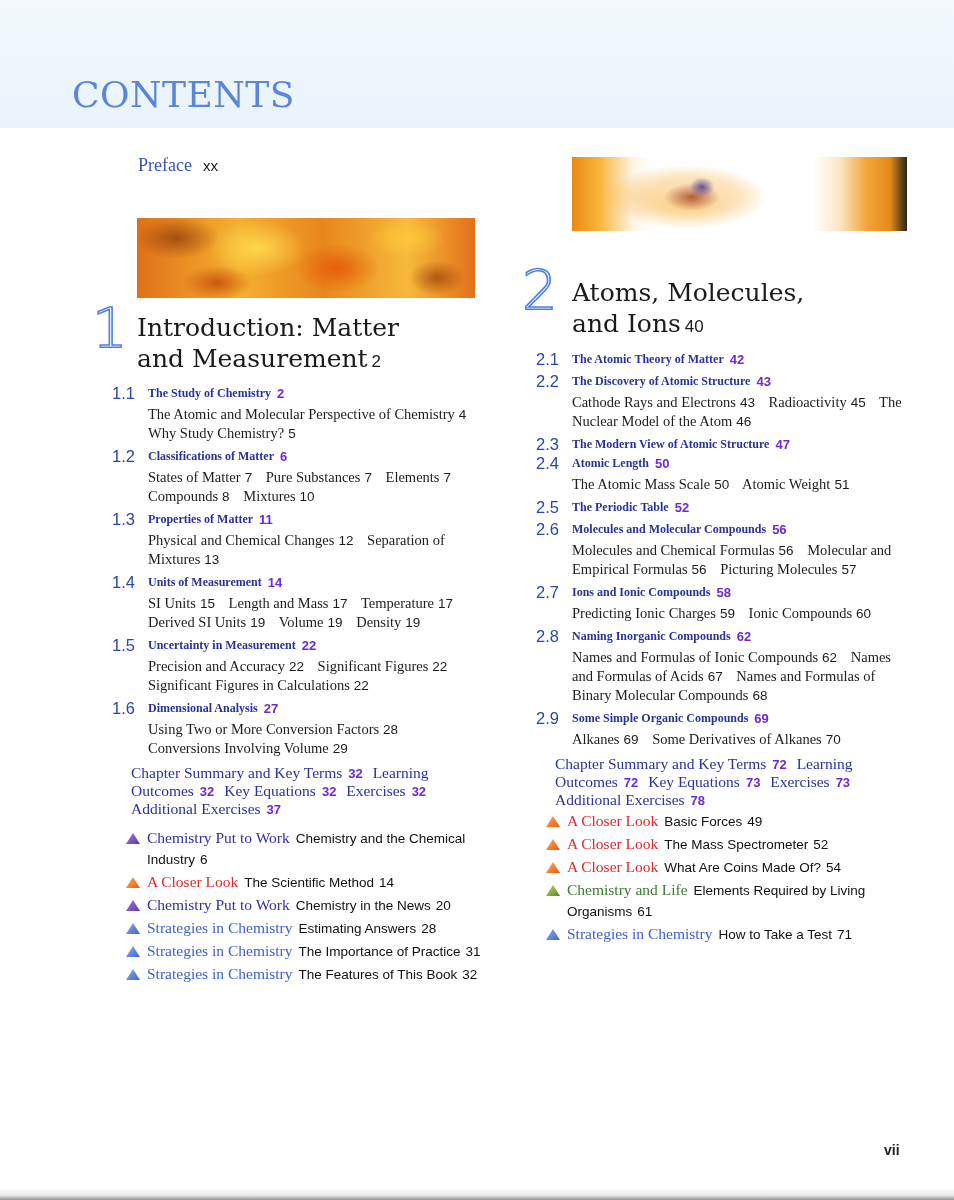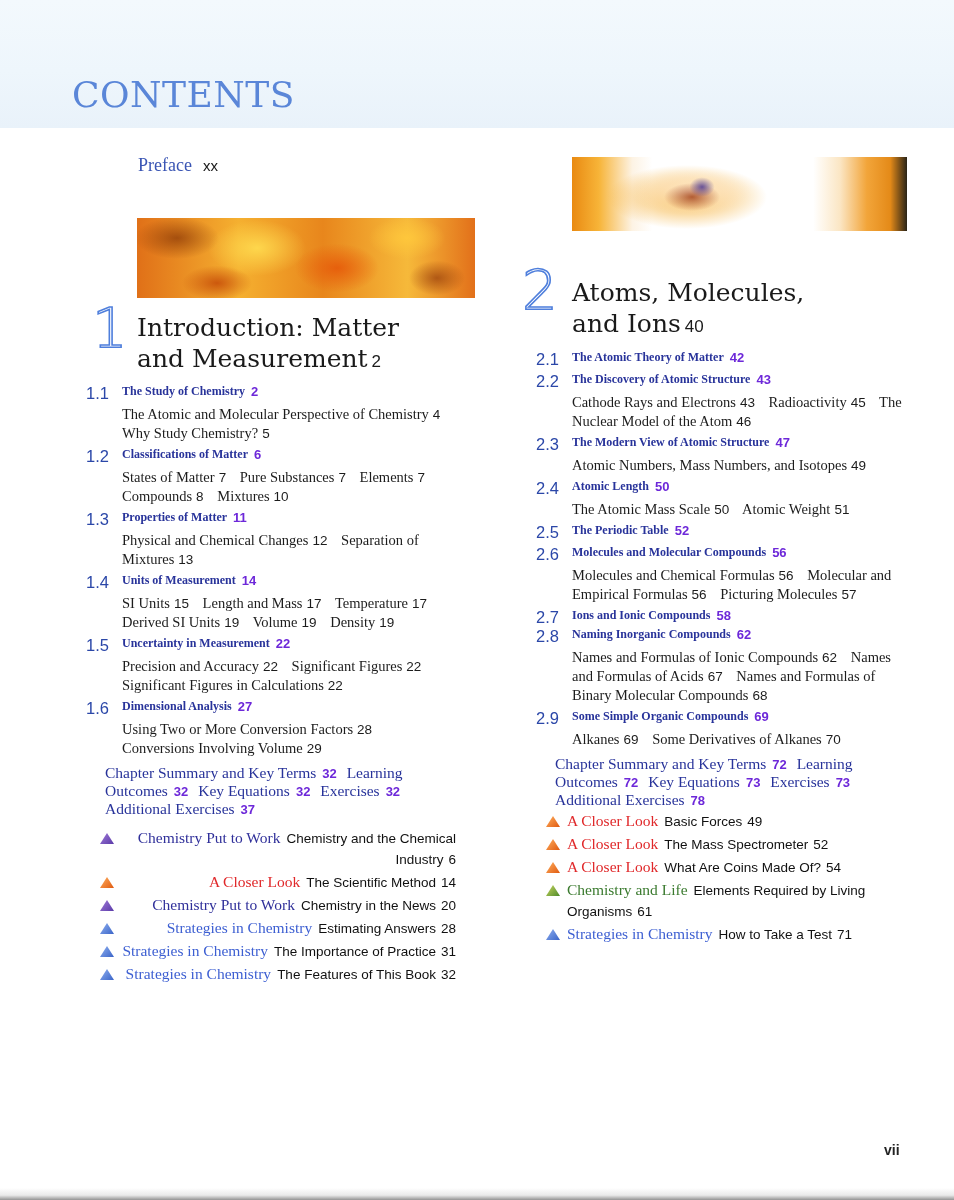--- a/index.html
+++ b/index.html
@@ -45,21 +45,21 @@
     position: absolute; font-family: "DejaVu Sans", sans-serif; font-weight: 200;
     color: #ffffff; -webkit-text-stroke: 1.6px #4f7fdc; font-size: 56px; line-height: 1;
   }
   .chap-title {
     position: absolute; font-family: "DejaVu Serif", serif; font-size: 25px; line-height: 31px; color: #1a1a1a;
   }
   .chap-title .pg { font-family: "Liberation Sans", sans-serif; font-size: 17px; margin-left: 4px; }
 
   .toc { position: absolute; }
   .sec { position: relative; }
-  .sec-head { display: flex; align-items: flex-start; }
+  .sec-head { display: flex; align-items: center; }
   .sec-num { font-family: "Liberation Sans", sans-serif; font-size: 16.5px; color: #2b47a8; width: 36px; flex: 0 0 36px; }
   .sec-title { font-family: "Liberation Serif", serif; font-size: 12px; color: #28339a; font-weight: bold; }
   .pgb { font-family: Liberation Sans, sans-serif; font-weight: bold; font-size: 13px; color: #6d28d9; margin-left: 6px; }
   .sub { font-family: "Liberation Serif", serif; font-size: 14.5px; color: #1c1c1c; line-height: 19px; margin-left: 36px; margin-top: 2px; margin-bottom: 4px; }
   .sub .n { font-family: "Liberation Sans", sans-serif; font-size: 13.5px; margin-left: 4px; margin-right: 10px; }
 
   .back { font-family: "Liberation Serif", serif; font-size: 15.5px; color: #28339a; line-height: 17px; margin-left: 19px; margin-top: 6px; }
   .back .pgb { margin-right: 6px; }
 
   .feat { display: flex; font-size: 13.5px; line-height: 20px; margin-top: 2px; }
@@ -94,21 +94,21 @@
   <span class="lbl">Preface</span>
   <span class="pg">xx</span>
 </div>
 
 <div class="banner banner-leaves"></div>
 <div class="chap-num" style="left:92px; top:300px;">1</div>
 <div class="chap-title" style="left:137px; top:312px;">
   <div>Introduction: Matter</div>
   <div><span>and Measurement</span><span class="pg">2</span></div>
 </div>
-<div class="toc" id="toc-1" style="left:86px; top:384px; width:370px;">
+<div class="toc" id="toc-1" style="left:112px; top:384px; width:370px;">
     <div class="sec">
       <div class="sec-head">
         <span class="sec-num">1.1</span>
         <span class="sec-title">The Study of Chemistry</span>
         <span class="pgb">2</span>
       </div>
       <div class="sub"><span>The Atomic and Molecular Perspective of Chemistry</span><span class="n">4</span> <span>Why Study Chemistry?</span><span class="n">5</span> </div>
     </div>
     <div class="sec">
       <div class="sec-head">
@@ -144,21 +144,21 @@
     </div>
     <div class="sec">
       <div class="sec-head">
         <span class="sec-num">1.6</span>
         <span class="sec-title">Dimensional Analysis</span>
         <span class="pgb">27</span>
       </div>
       <div class="sub"><span>Using Two or More Conversion Factors</span><span class="n">28</span> <span>Conversions Involving Volume</span><span class="n">29</span> </div>
     </div>
     <div class="back"><span>Chapter Summary and Key Terms</span><span class="pgb">32</span> <span>Learning Outcomes</span><span class="pgb">32</span> <span>Key Equations</span><span class="pgb">32</span> <span>Exercises</span><span class="pgb">32</span> <span>Additional Exercises</span><span class="pgb">37</span> </div>
-    <div style="margin-top: 10px; margin-left: 14px; text-align: right;">
+    <div style="margin-top: 10px; margin-left: 14px;">
       <div class="feat">
         <span class="tri purple"></span>
         <span class="ftxt"><span class="cat purple">Chemistry Put to Work</span><span class="desc">Chemistry and the Chemical Industry</span><span class="fp">6</span></span>
       </div>
       <div class="feat">
         <span class="tri orange"></span>
         <span class="ftxt"><span class="cat red">A Closer Look</span><span class="desc">The Scientific Method</span><span class="fp">14</span></span>
       </div>
       <div class="feat">
         <span class="tri purple"></span>
@@ -200,21 +200,20 @@
         <span class="pgb">43</span>
       </div>
       <div class="sub"><span>Cathode Rays and Electrons</span><span class="n">43</span> <span>Radioactivity</span><span class="n">45</span> <span>The Nuclear Model of the Atom</span><span class="n">46</span> </div>
     </div>
     <div class="sec">
       <div class="sec-head">
         <span class="sec-num">2.3</span>
         <span class="sec-title">The Modern View of Atomic Structure</span>
         <span class="pgb">47</span>
       </div>
-      <div class="sub"><span>Atomic Numbers, Mass Numbers, and Isotopes</span><span class="n">49</span> </div>
     </div>
     <div class="sec">
       <div class="sec-head">
         <span class="sec-num">2.4</span>
         <span class="sec-title">Atomic Length</span>
         <span class="pgb">50</span>
       </div>
       <div class="sub"><span>The Atomic Mass Scale</span><span class="n">50</span> <span>Atomic Weight</span><span class="n">51</span> </div>
     </div>
     <div class="sec">
@@ -231,20 +230,21 @@
         <span class="pgb">56</span>
       </div>
       <div class="sub"><span>Molecules and Chemical Formulas</span><span class="n">56</span> <span>Molecular and Empirical Formulas</span><span class="n">56</span> <span>Picturing Molecules</span><span class="n">57</span> </div>
     </div>
     <div class="sec">
       <div class="sec-head">
         <span class="sec-num">2.7</span>
         <span class="sec-title">Ions and Ionic Compounds</span>
         <span class="pgb">58</span>
       </div>
+      <div class="sub"><span>Predicting Ionic Charges</span><span class="n">59</span> <span>Ionic Compounds</span><span class="n">60</span> </div>
     </div>
     <div class="sec">
       <div class="sec-head">
         <span class="sec-num">2.8</span>
         <span class="sec-title">Naming Inorganic Compounds</span>
         <span class="pgb">62</span>
       </div>
       <div class="sub"><span>Names and Formulas of Ionic Compounds</span><span class="n">62</span> <span>Names and Formulas of Acids</span><span class="n">67</span> <span>Names and Formulas of Binary Molecular Compounds</span><span class="n">68</span> </div>
     </div>
     <div class="sec">

